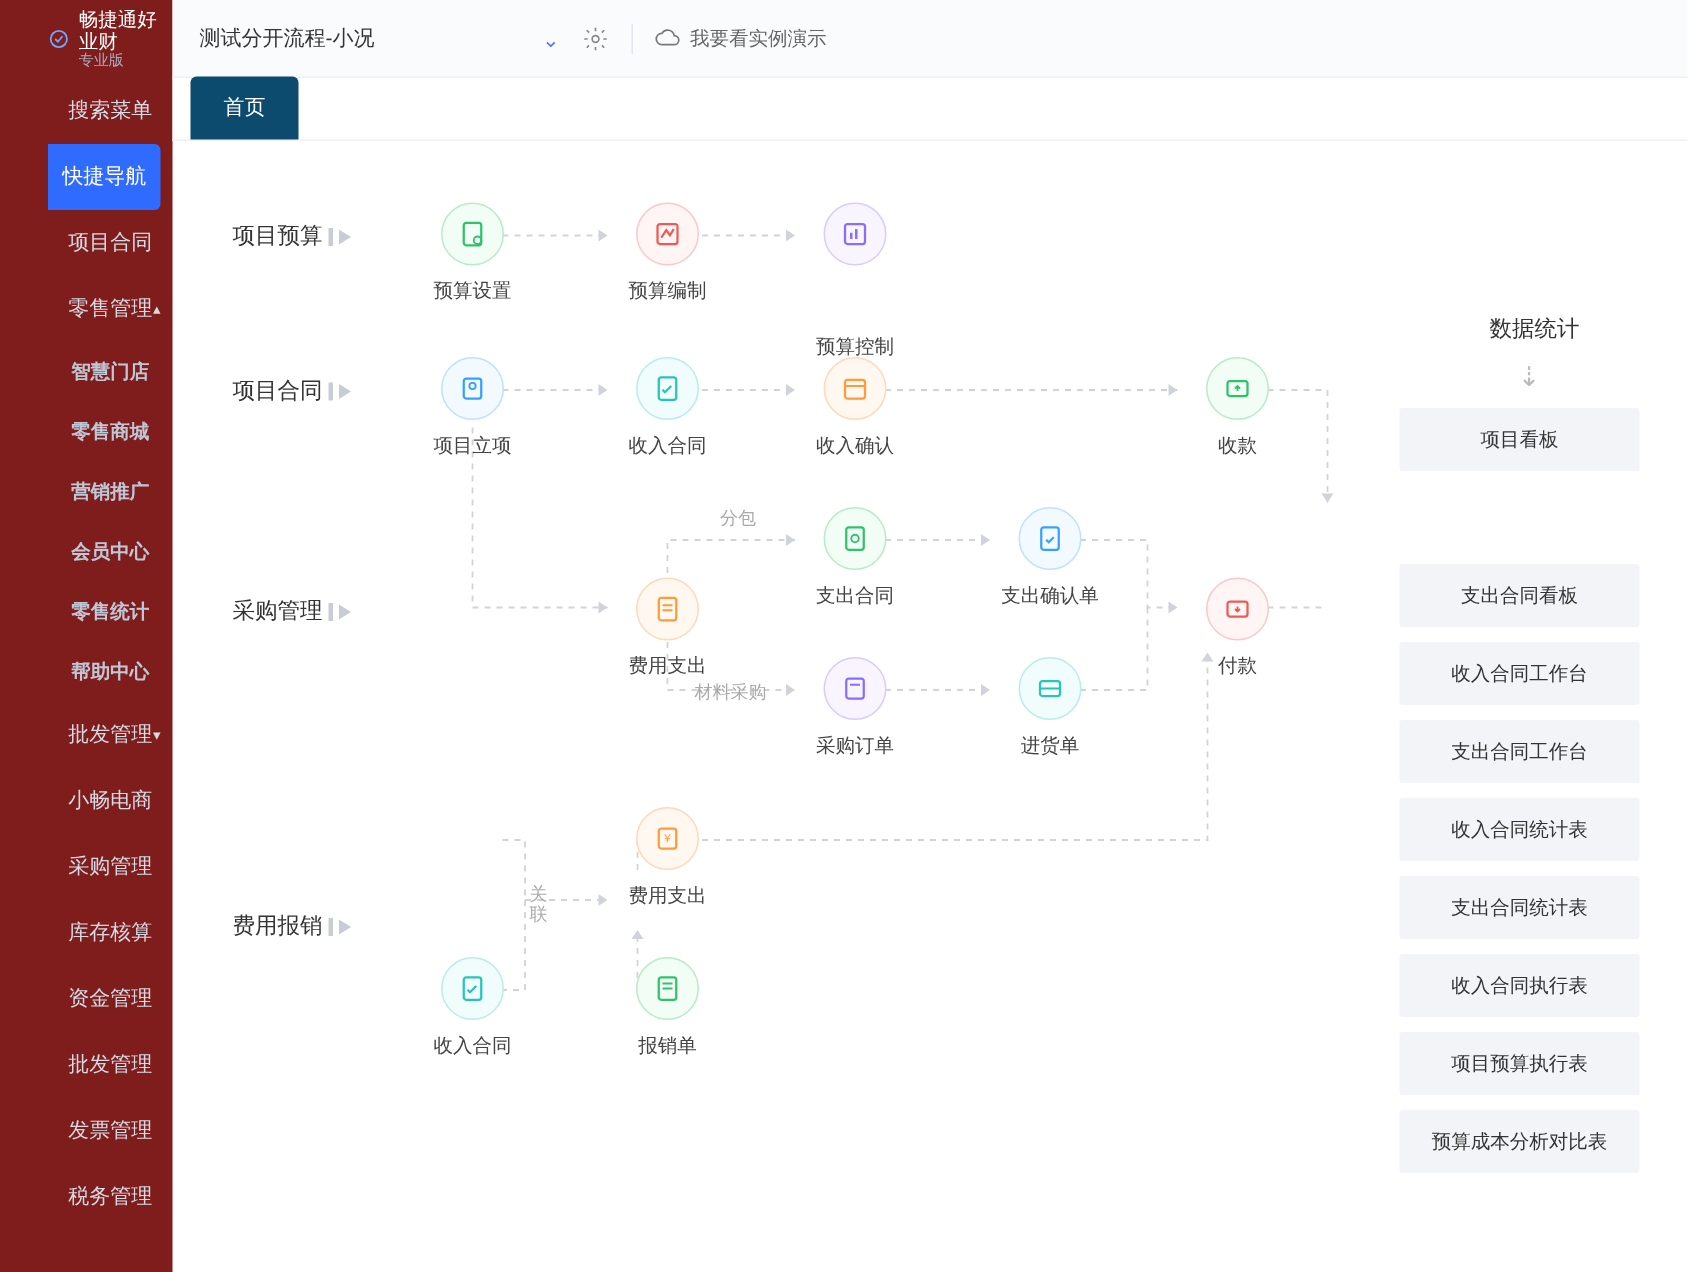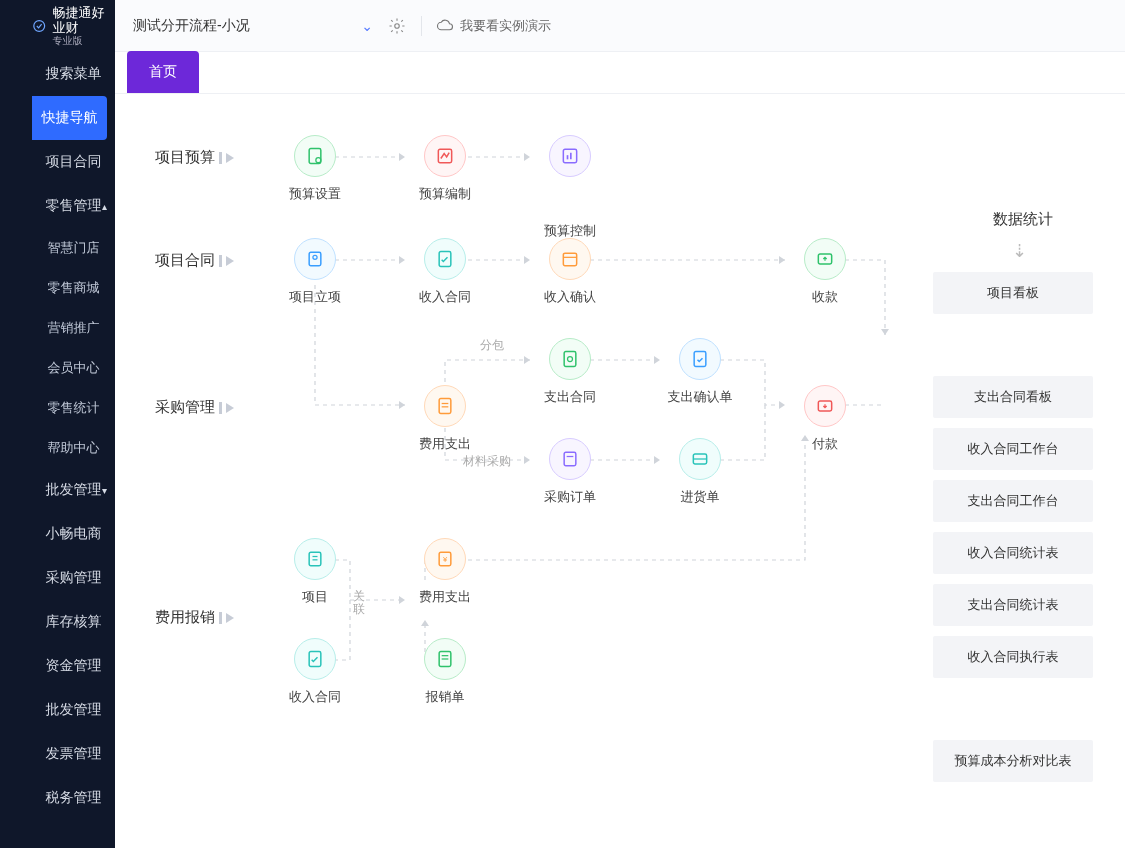--- a/index.html
+++ b/index.html
@@ -1,41 +1,41 @@
 <!DOCTYPE html>
 <html><head>
 <meta charset="utf-8">
 <style>
 * { margin:0; padding:0; box-sizing:border-box; font-family:"Microsoft YaHei","PingFang SC",sans-serif; }
 body { width:1125px; height:848px; overflow:hidden; background:#fff; }
 
 
-.sidebar { position:absolute; left:0; top:0; width:115px; height:848px; background:#0f172a; color:#fff; display:flex; flex-direction:column;padding-left:32px; }
+.sidebar { position:absolute; left:0; top:0; width:115px; height:848px; background:#7f1d1d; color:#fff; display:flex; flex-direction:column;padding-left:32px; }
 .brand { height:52px; display:flex; align-items:center; justify-content:center; gap:6px; font-size:13px; color:#fff; }
 .brand-logo { width:18px; height:18px; }
 .brand-text { display:flex; flex-direction:column; align-items:flex-start; line-height:1.1; }
 .brand-sub { font-size:10px; color:#aab; }
 .side-menu { flex:1; overflow:hidden; }
 .side-item { height:44px; display:flex; align-items:center; justify-content:center; font-size:14px; color:#d6dbe5; cursor:pointer; position:relative; }
 .side-item.active { background:#2f6bff; color:#fff; border-radius:0 4px 4px 0; margin-right:8px; }
 .side-item .caret { position:absolute; right:8px; font-size:10px; }
-.side-sub { font-size:13px; color:#bfc7d6; height:40px; display:flex; align-items:center; justify-content:center; cursor:pointer; }
+.side-sub { font-size:13px; color:#bfc7d6; height:40px; display:flex; align-items:center; justify-content:center; cursor:pointer;font-weight:bold; }
 
 
 .topbar { position:absolute; left:115px; top:0; right:0; height:52px; background:#fafbfd; border-bottom:1px solid #eef0f4; display:flex; align-items:center; padding:0 18px; gap:14px; }
 .tenant-select { display:flex; align-items:center; gap:10px; min-width:240px; color:#333; font-size:14px; cursor:pointer; }
 .tenant-caret { color:#5a7dff; }
 .icon-btn { width:20px; height:20px; color:#888; cursor:pointer; display:flex; align-items:center; justify-content:center; }
 .divider-v { width:1px; height:20px; background:#e3e6eb; }
 .demo-link { display:flex; align-items:center; gap:6px; color:#666; font-size:13px; cursor:pointer; }
 
 
 .tabs { position:absolute; left:115px; top:52px; right:0; height:42px; background:#fff; display:flex; align-items:flex-end; padding-left:12px; border-bottom:1px solid #eef0f4; }
 .tab { padding:0 22px; height:42px; display:flex; align-items:center; font-size:14px; color:#555; cursor:pointer; }
-.tab.active { background:#6d28d9; color:#fff; border-radius:4px 4px 0 0; }
+.tab.active { background:#0c4a6e; color:#fff; border-radius:4px 4px 0 0; }
 
 
 .canvas { position:absolute; left:125px; top:105px; right:12px; bottom:0; background:#fff; }
 .section-label { position:absolute; font-size:15px; color:#333; display:flex; align-items:center; gap:4px; }
 
 .node { position:absolute; display:flex; flex-direction:column; align-items:center; gap:8px; width:80px; cursor:pointer; }
 .node-ico { width:42px; height:42px; border-radius:50%; display:flex; align-items:center; justify-content:center; border:1px solid; }
 .node-ico svg { width:20px; height:20px; }
 .node-label { font-size:13px; color:#444; white-space:nowrap; }
 
@@ -320,30 +320,20 @@
           <rect x="4" y="6" width="16" height="12" rx="2" fill="none" stroke="currentColor" stroke-width="1.8"></rect>
           <path d="M12 14v-4M10 12l2 2 2-2" fill="none" stroke="currentColor" stroke-width="1.5"></path>
         </svg>
       </div>
       <span class="node-label">付款</span>
     </div>
 
   <div class="edge-label" style="left:355px; top:232px;">分包</div>
   <div class="edge-label" style="left:338px; top:348px;">材料采购</div>
 
-  <div class="node" style="left:150px; top:433px;">
-      <div class="node-ico c-teal">
-        <svg viewBox="0 0 24 24">
-          <rect x="5" y="4" width="14" height="16" rx="2" fill="none" stroke="currentColor" stroke-width="1.8"></rect>
-          <line x1="9" y1="9" x2="15" y2="9" stroke="currentColor" stroke-width="1.5"></line>
-          <line x1="9" y1="13" x2="15" y2="13" stroke="currentColor" stroke-width="1.5"></line>
-        </svg>
-      </div>
-      <span class="node-label">项目</span>
-    </div>
   <div class="node" style="left:280px; top:433px;">
       <div class="node-ico c-orange">
         <svg viewBox="0 0 24 24">
           <rect x="5" y="4" width="14" height="16" rx="2" fill="none" stroke="currentColor" stroke-width="1.8"></rect>
           <text x="12" y="15" font-size="9" text-anchor="middle" fill="currentColor">¥</text>
         </svg>
       </div>
       <span class="node-label">费用支出</span>
     </div>
   <div class="node" style="left:150px; top:533px;">
@@ -370,14 +360,15 @@
 
   <div class="stats-title">数据统计</div>
   <div class="stats-arrow">⇣</div>
   <div class="stat-btn" style="top:167px;">项目看板</div>
   <div class="stat-btn" style="top:271px;">支出合同看板</div>
   <div class="stat-btn" style="top:323px;">收入合同工作台</div>
   <div class="stat-btn" style="top:375px;">支出合同工作台</div>
   <div class="stat-btn" style="top:427px;">收入合同统计表</div>
   <div class="stat-btn" style="top:479px;">支出合同统计表</div>
   <div class="stat-btn" style="top:531px;">收入合同执行表</div>
+  <div class="stat-btn" style="top:583px;">项目预算执行表</div>
   <div class="stat-btn" style="top:635px;">预算成本分析对比表</div>
 </div>
 
 </body></html>

